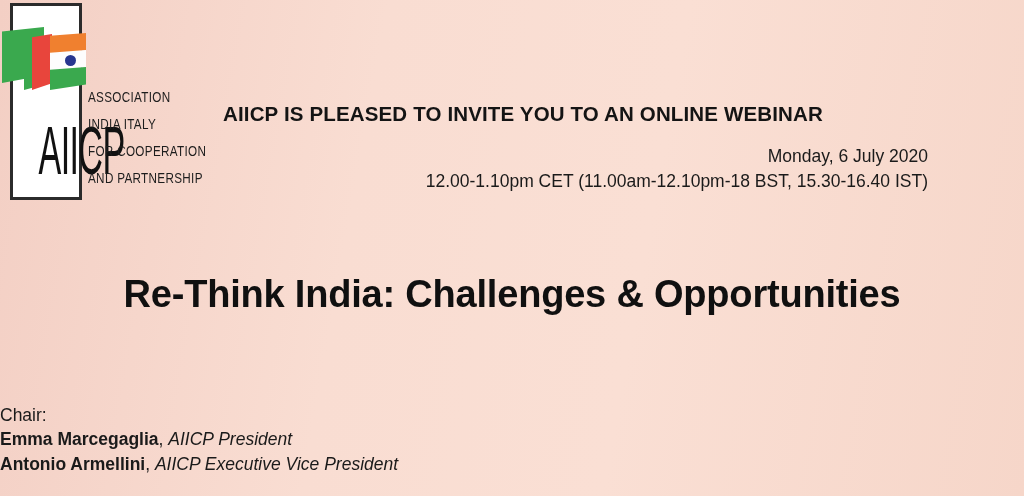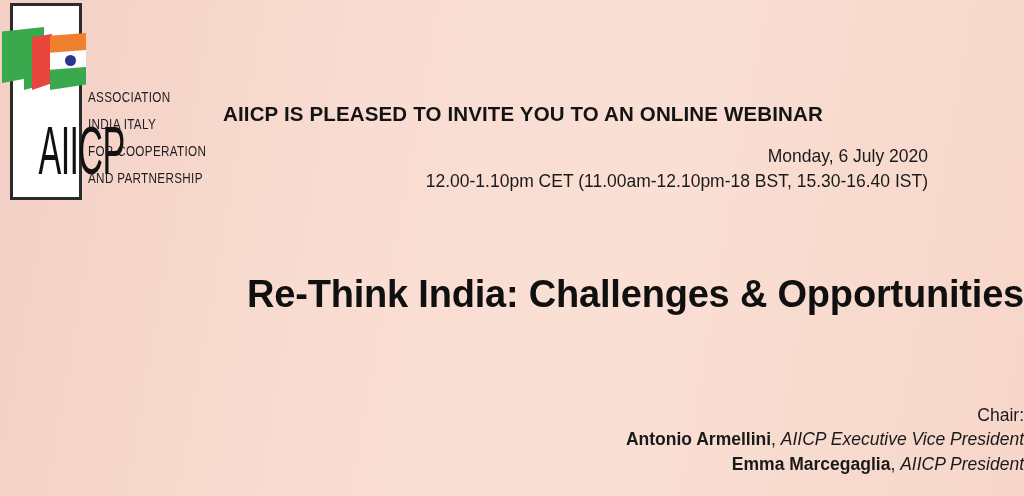--- a/index.html
+++ b/index.html
@@ -195,36 +195,36 @@
     font-size: 17.5px;
     line-height: 25px;
     font-weight: 400;
   }
 
   #headline {
     position: absolute;
     left: 0;
     top: 268px;
     width: 1024px;
-    text-align: right;
+    text-align: center;
     color: #101010;
   }
   #headline .hline {
     font-size: 38px;
     line-height: 52px;
     font-weight: bold;
     letter-spacing: -0.2px;
   }
 
   #chair {
     position: absolute;
     left: 0;
     top: 403px;
     width: 1024px;
-    text-align: right;
+    text-align: left;
     color: #1a1a1a;
   }
   #chair .clabel {
     font-size: 17.5px;
     line-height: 24px;
     font-weight: 400;
   }
   #chair .cperson {
     font-size: 17.5px;
     line-height: 25px;
@@ -265,20 +265,20 @@
     <div class="mline">12.00-1.10pm CET (11.00am-12.10pm-18 BST, 15.30-16.40 IST)</div>
   </div>
 
   <div id="headline">
     <div class="hline">Re-Think India: Challenges &amp; Opportunities</div>
   </div>
 
   <div id="chair">
     <div class="clabel">Chair:</div>
     <div class="cperson">
+      <span class="nm">Emma Marcegaglia</span><span class="sep">, </span><span class="role">AIICP President</span>
+    </div>
+    <div class="cperson">
       <span class="nm">Antonio Armellini</span><span class="sep">, </span><span class="role">AIICP Executive Vice President</span>
     </div>
-    <div class="cperson">
-      <span class="nm">Emma Marcegaglia</span><span class="sep">, </span><span class="role">AIICP President</span>
-    </div>
   </div>
 
 </div>
 
 </body></html>

